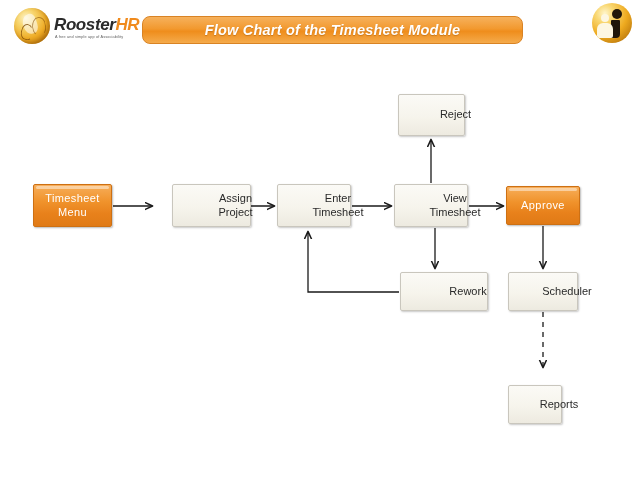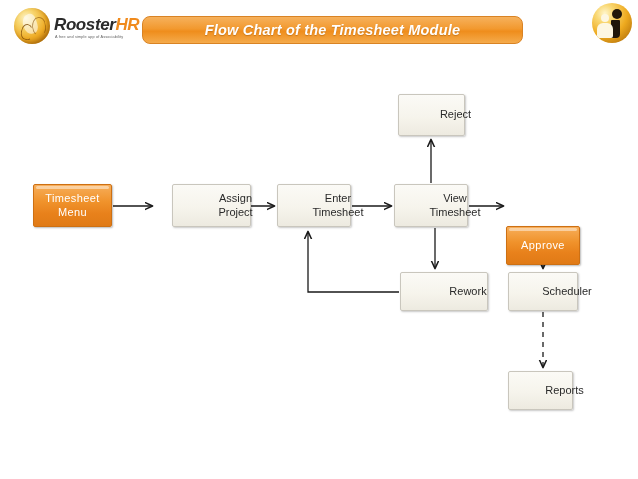--- a/index.html
+++ b/index.html
@@ -262,34 +262,34 @@
       </div>
     </div>
 
     <div class="node plain" style="left:394px; top:184px; width:74px; height:43px;">
       <div>
         <span>View</span>
         <span>Timesheet</span>
       </div>
     </div>
 
-    <div class="node accent" style="left:506px; top:186px; width:74px; height:39px;margin-top:40px;">
+    <div class="node accent" style="left:506px; top:186px; width:74px; height:39px;">
       <span>Approve</span>
     </div>
 
     <div class="node plain" style="left:398px; top:94px;  width:67px; height:42px;">
       <span>Reject</span>
     </div>
 
     <div class="node plain" style="left:400px; top:272px; width:88px; height:39px;">
       <span>Rework</span>
     </div>
 
     <div class="node plain" style="left:508px; top:272px; width:70px; height:39px;">
       <span>Scheduler</span>
     </div>
 
-    <div class="node plain" style="left:508px; top:371px; width:65px; height:39px;">
+    <div class="node plain" style="left:508px; top:385px; width:54px; height:39px;">
       <span>Reports</span>
     </div>
 
   </div>
 </div>
 
 </body></html>

